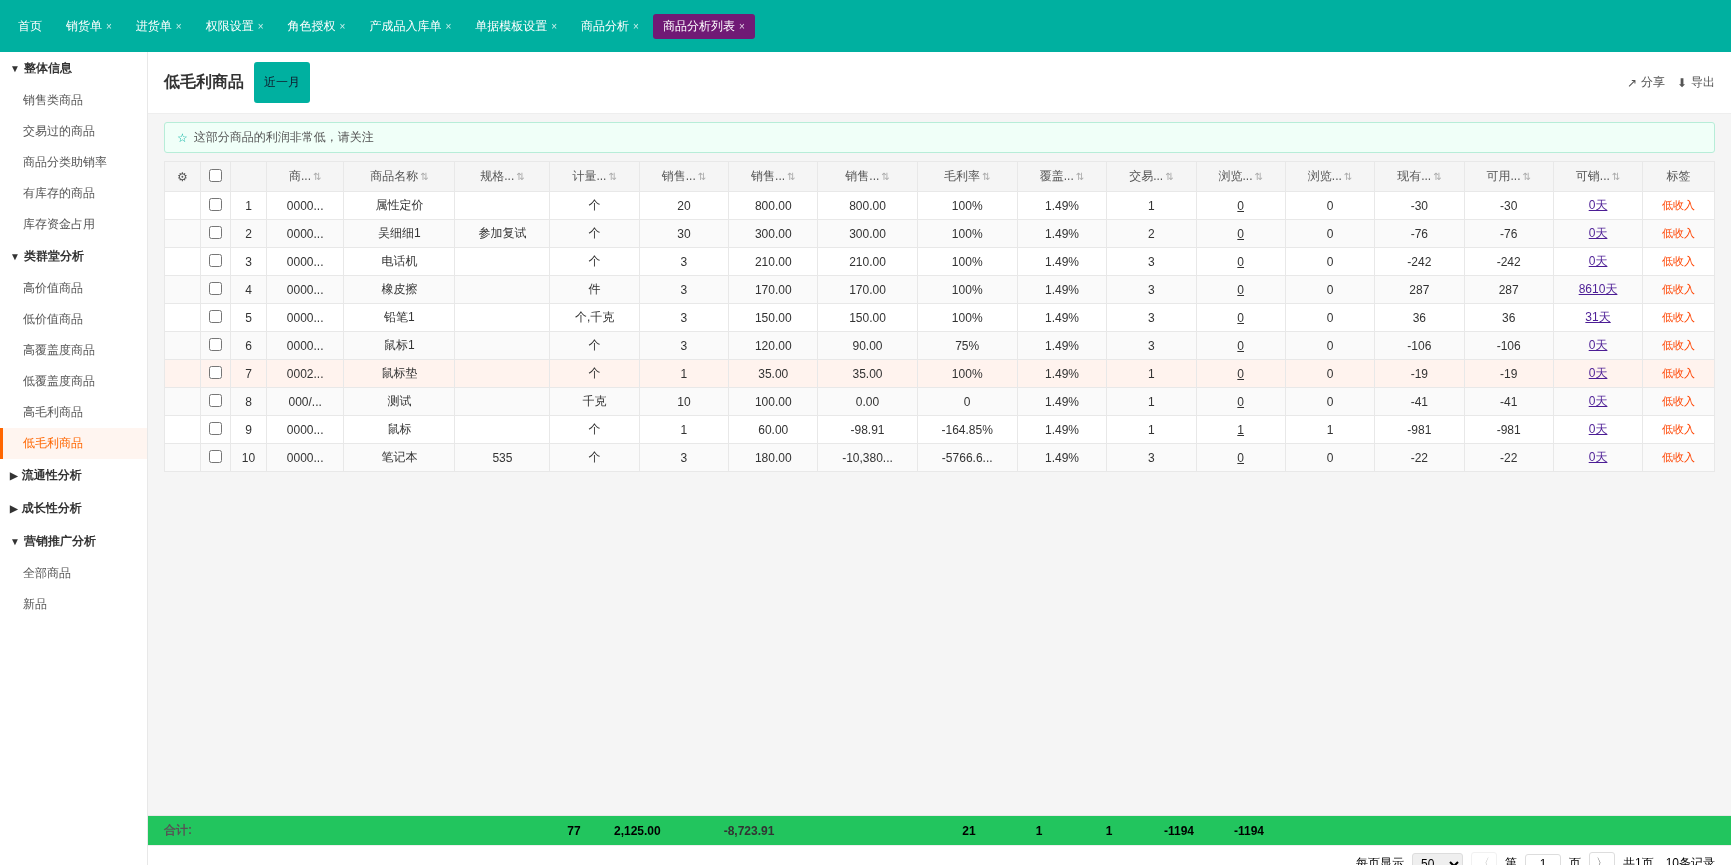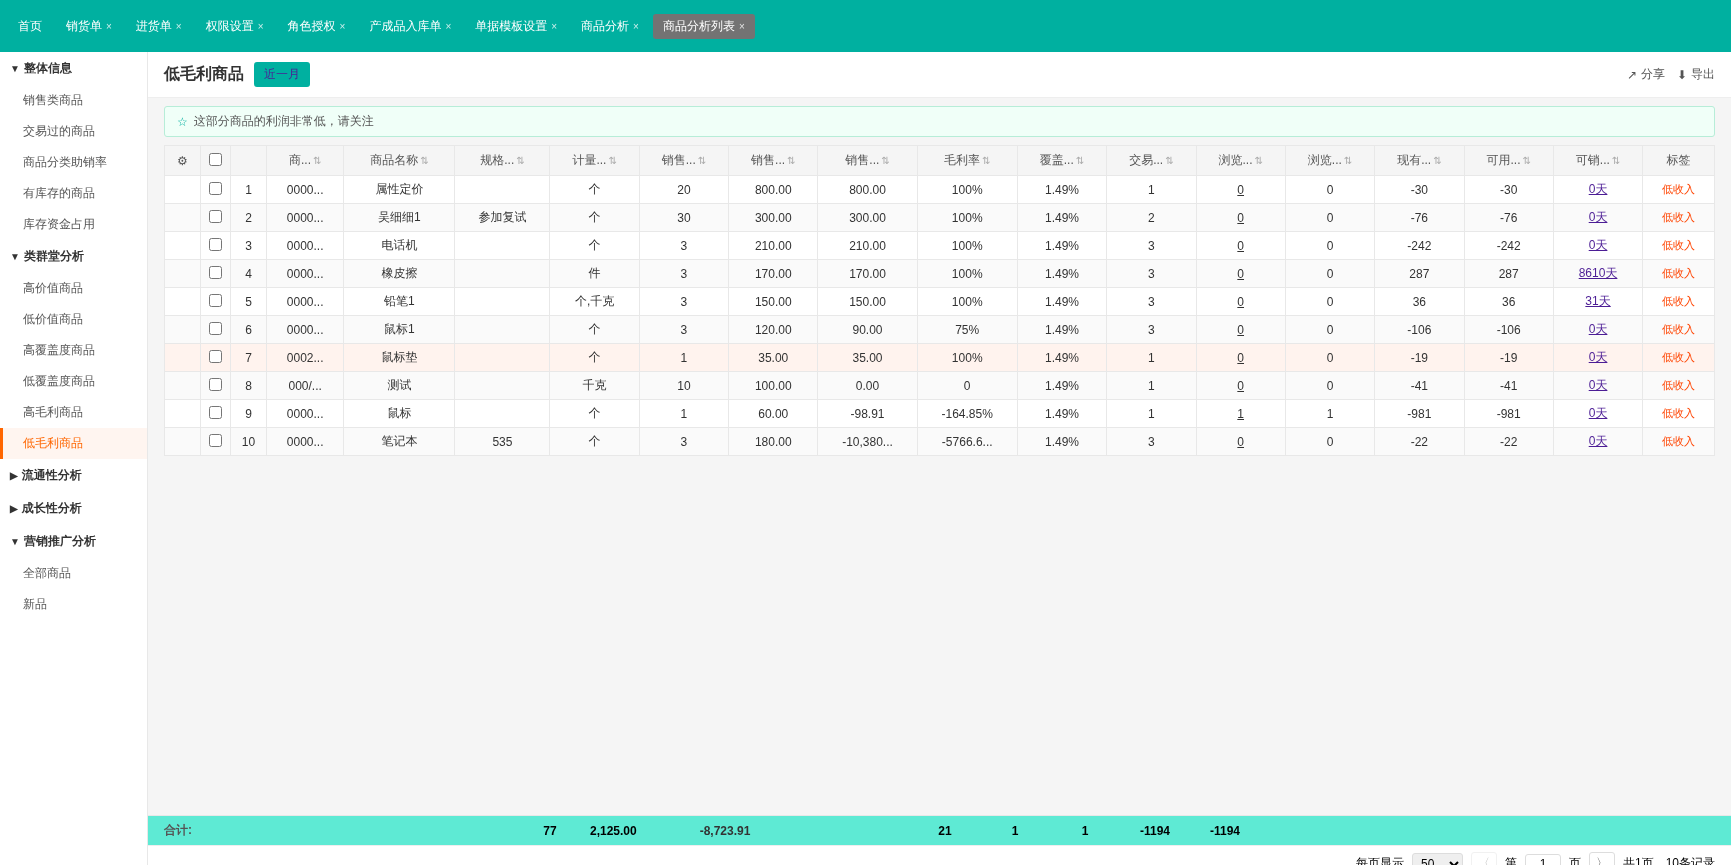--- a/index.html
+++ b/index.html
@@ -17,21 +17,21 @@
     .nav-item {
       color: #fff;
       padding: 4px 10px;
       cursor: pointer;
       border-radius: 3px;
       white-space: nowrap;
       display: flex;
       align-items: center;
       gap: 4px;
     }
-    .nav-item.active { background: #737373; justify-content: space-between; }
+    .nav-item.active { background: #701a75; justify-content: space-between; }
     .nav-close { font-size: 10px; opacity: 0.8; cursor: pointer; }
 
     
     .main-layout {
       display: flex;
       height: calc(100vh - 36px);
     }
 
     
     .sidebar {
@@ -75,24 +75,24 @@
       background: #fff;
       border-bottom: 1px solid #eee;
     }
     .page-title {
       font-size: 16px;
       font-weight: bold;
       color: #333;
     }
     .date-filter-btn {
       background: #00b0a0;
-      color: #4c1d95;
+      color: #0f172a;
       border: none;
       border-radius: 3px;
-      padding: 4px 10px;
+      padding: 12px 10px;
       cursor: pointer;
       font-size: 12px;
     }
     .search-box {
       display: flex;
       align-items: center;
       border: 1px solid #ddd;
       border-radius: 3px;
       padding: 2px 8px;
       flex: 1;
@@ -171,26 +171,26 @@
       color: #ff4400;
       font-size: 11px;
     }
     .val-red { color: #4c1d95; text-decoration: underline; }
 
     
     .sort-icon { color: #aaa; font-size: 10px; margin-left: 2px; }
 
     
     .footer-summary {
-      background: #5eead4;
+      background: #22c55e;
       border-top: 1px solid #e8e8e8;
       padding: 6px 16px;
       display: flex;
       align-items: center;
-      gap: 0;
+      gap: 24px;
     }
     .summary-label { font-weight: bold; color: #555; min-width: 40px; }
 
     
     .pagination-bar {
       display: flex;
       align-items: center;
       justify-content: flex-end;
       padding: 6px 16px;
       gap: 8px;

